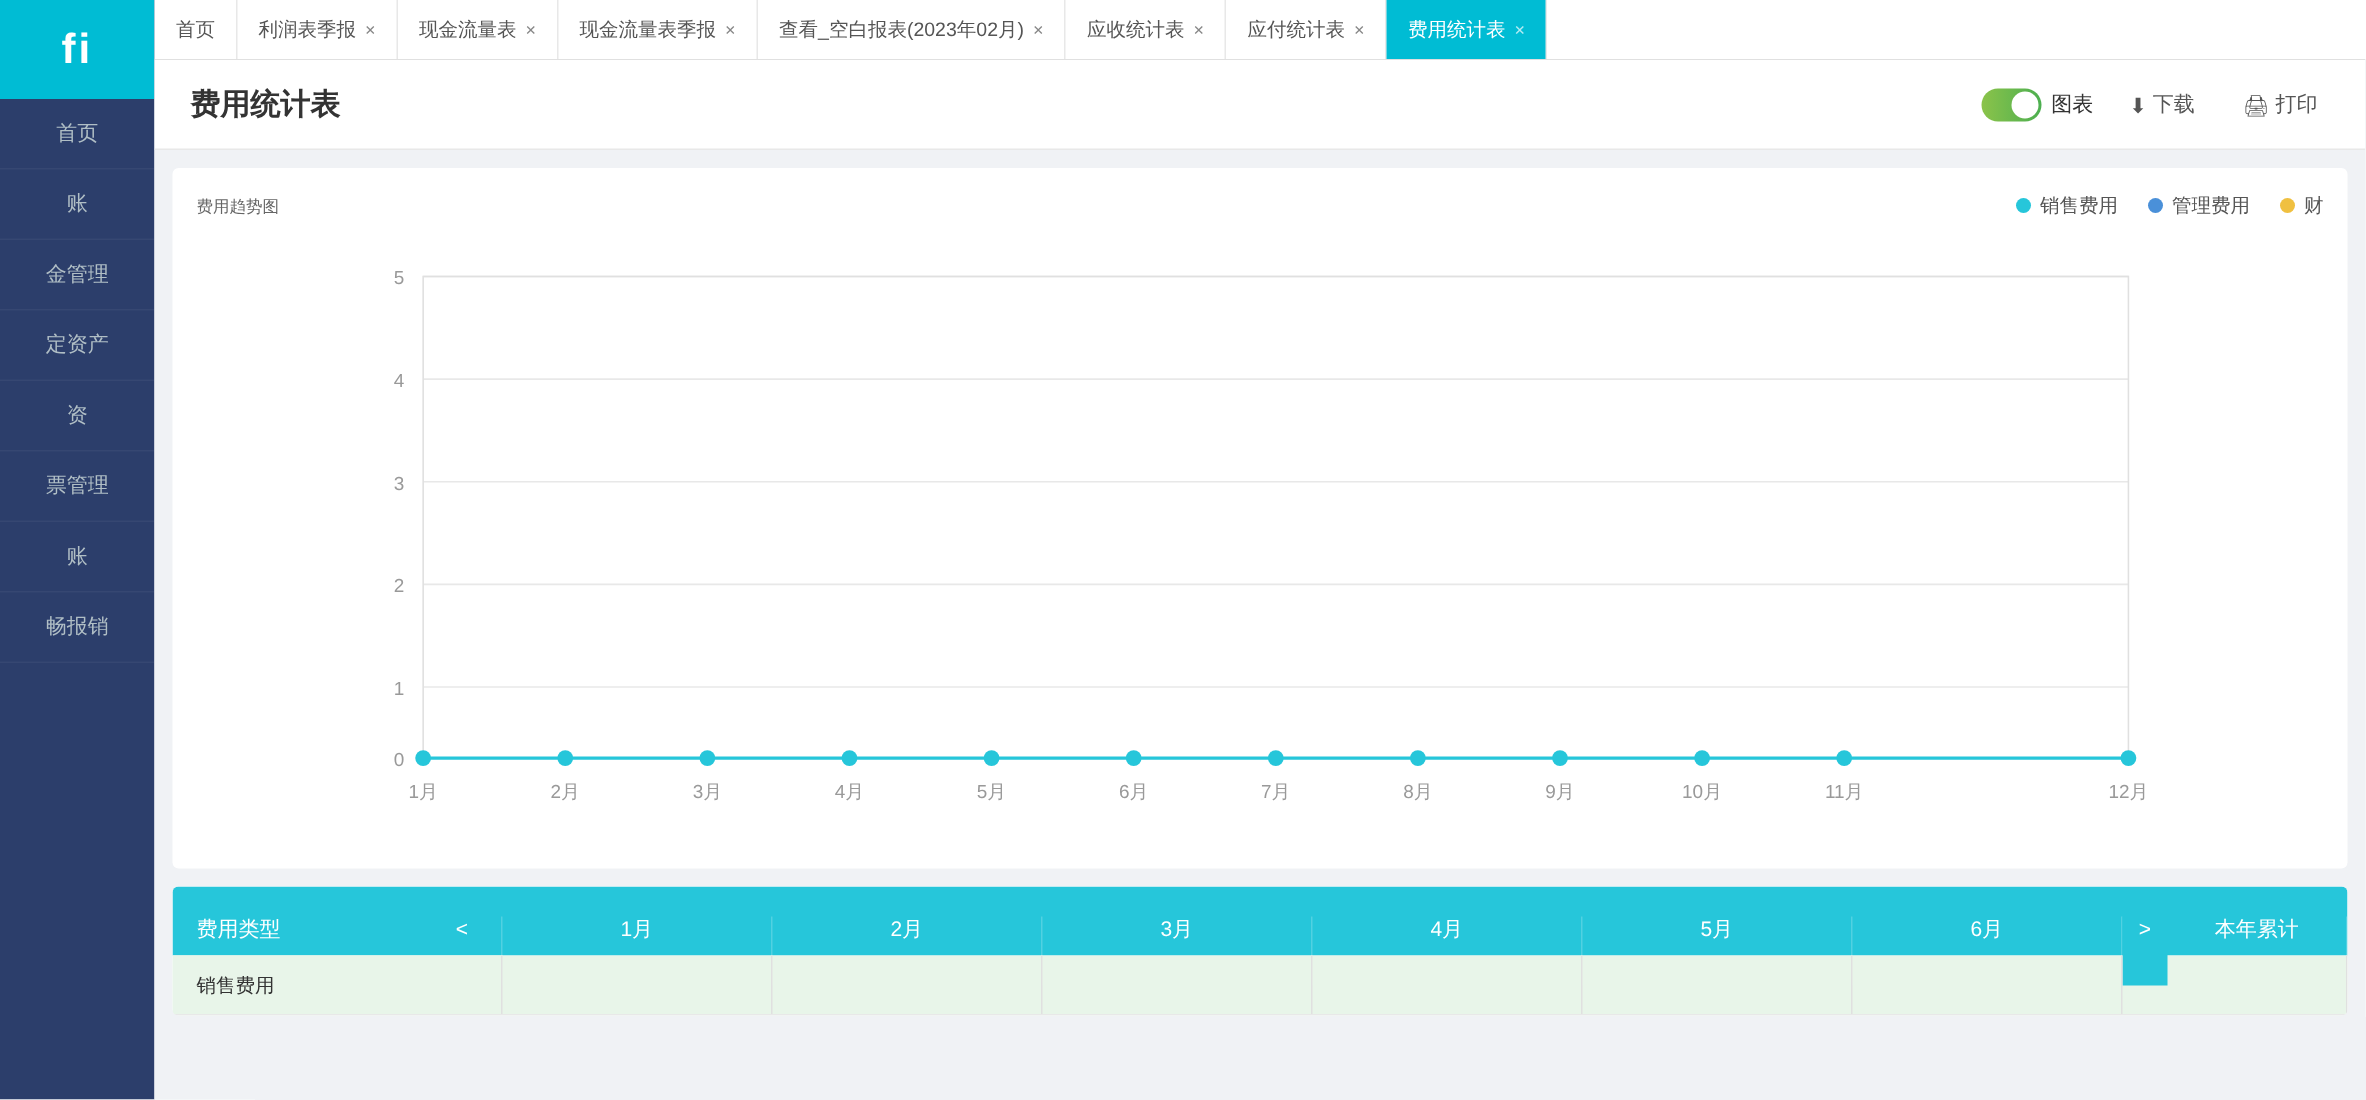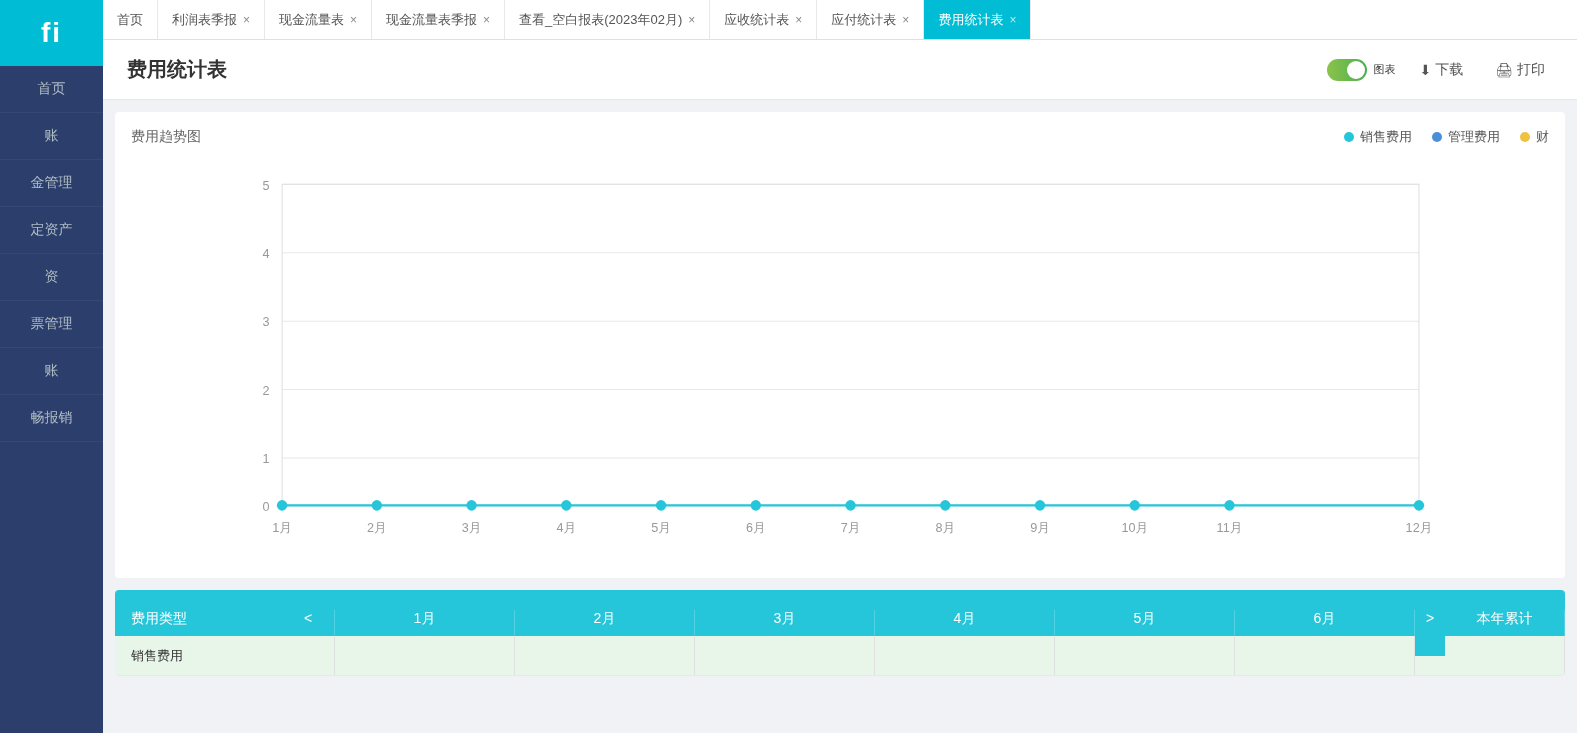--- a/index.html
+++ b/index.html
@@ -118,21 +118,21 @@
     .toggle-switch::after {
       content: '';
       position: absolute;
       width: 18px;
       height: 18px;
       background: white;
       border-radius: 50%;
       top: 2px;
       right: 2px;
     }
-    .toggle-label { font-size: 11px; color: #333; }
+    .toggle-label { font-size: 14px; color: #333; }
     .action-btn {
       display: flex;
       align-items: center;
       gap: 4px;
       font-size: 14px;
       color: #555;
       cursor: pointer;
       padding: 4px 8px;
       border-radius: 4px;
     }
@@ -144,21 +144,21 @@
       padding: 16px;
       border-radius: 4px;
       flex-shrink: 0;
     }
     .chart-header {
       display: flex;
       align-items: center;
       justify-content: space-between;
       margin-bottom: 12px;
     }
-    .chart-title { font-size: 14px; color: #666; }
+    .chart-title { font-size: 11px; color: #666; }
     .chart-legend {
       display: flex;
       align-items: center;
       gap: 20px;
       font-size: 13px;
       color: #555;
     }
     .legend-item {
       display: flex;
       align-items: center;

